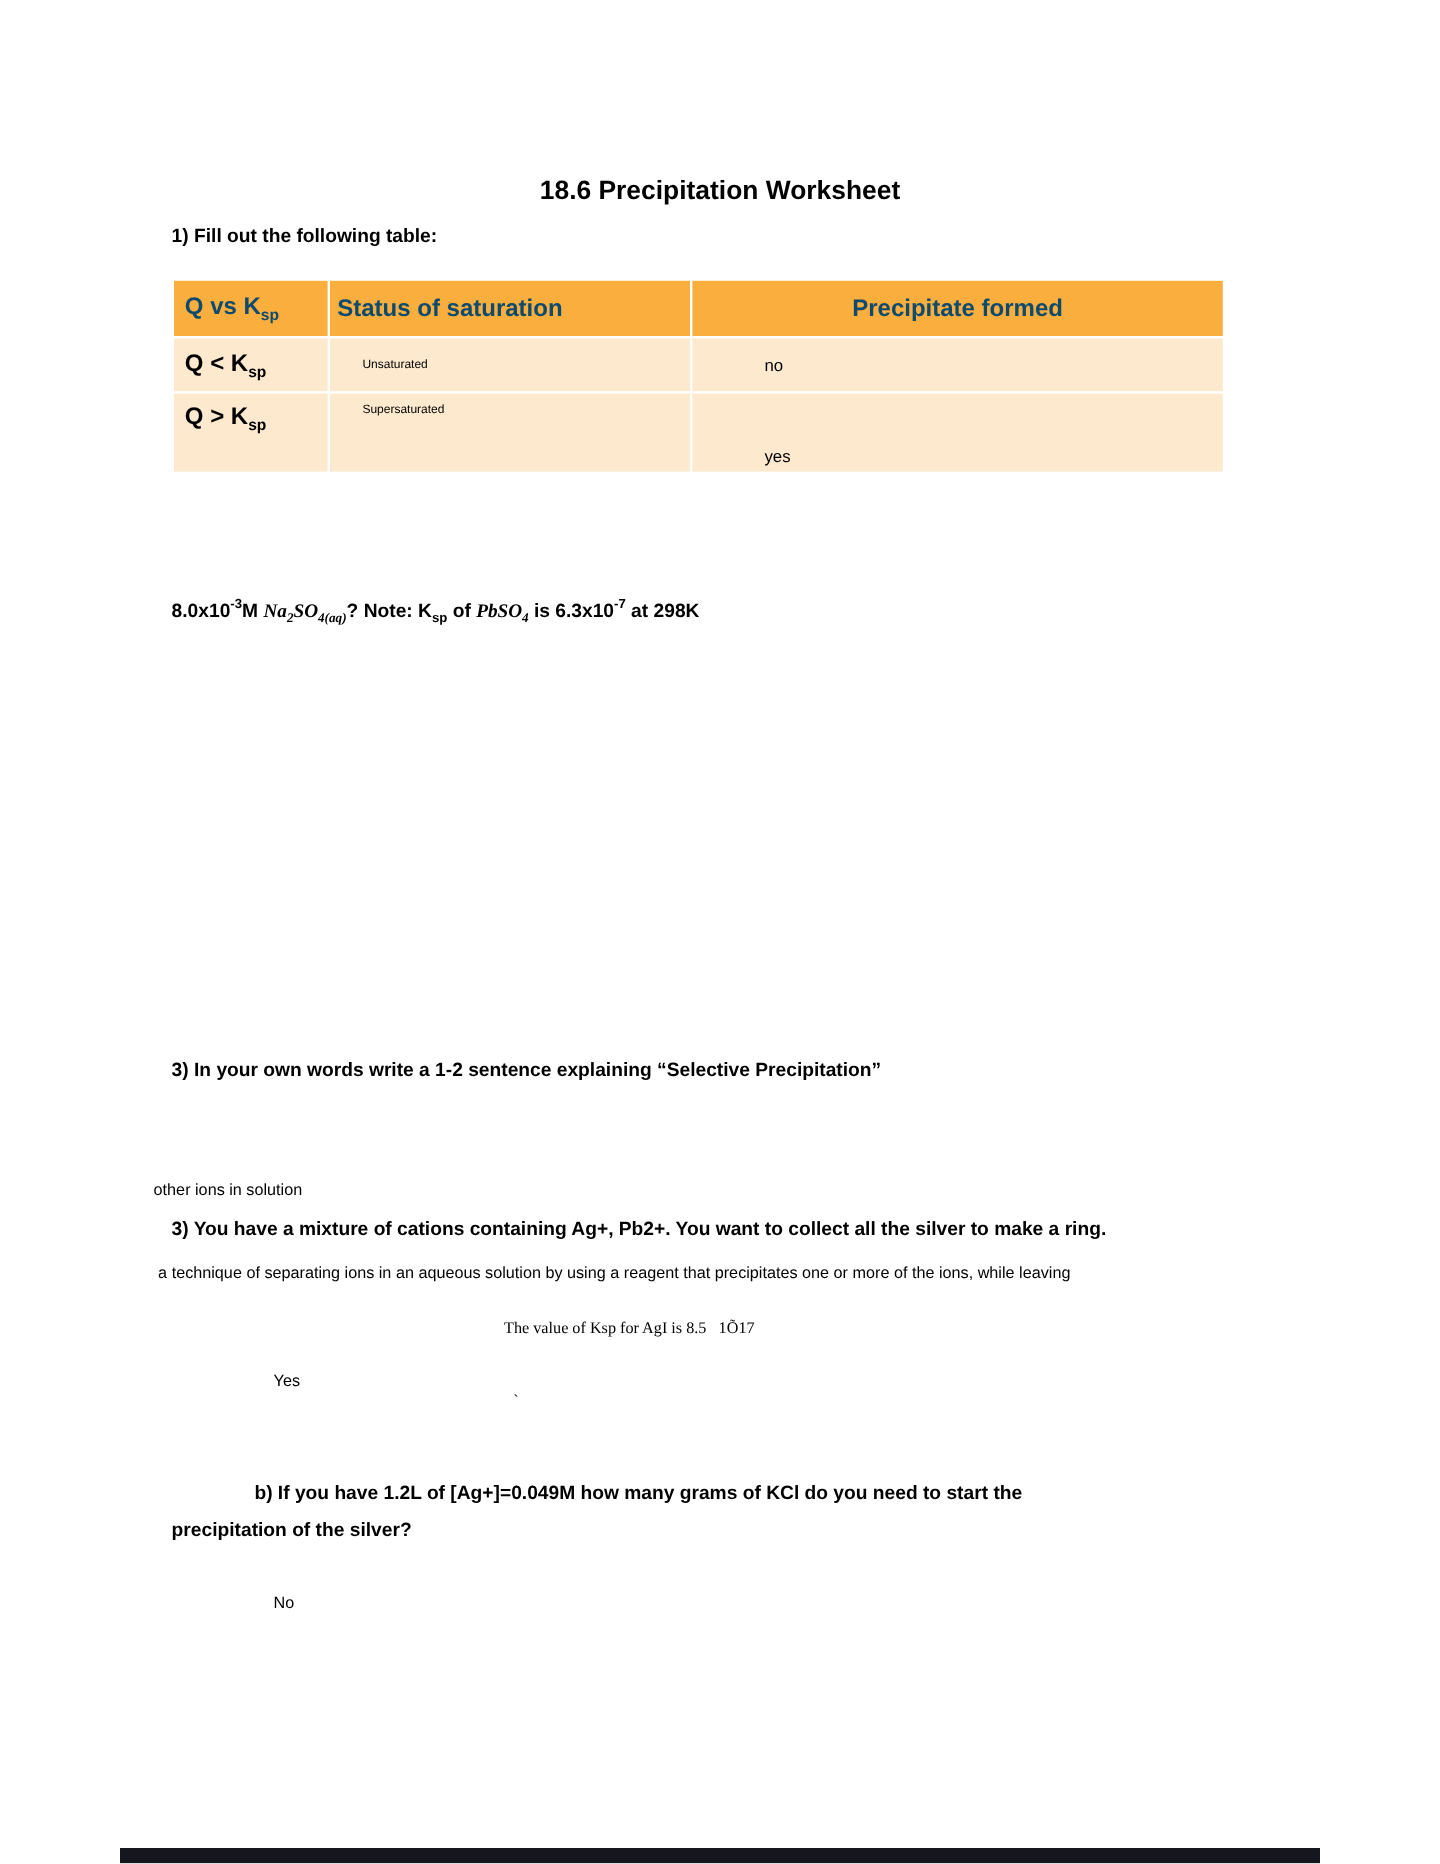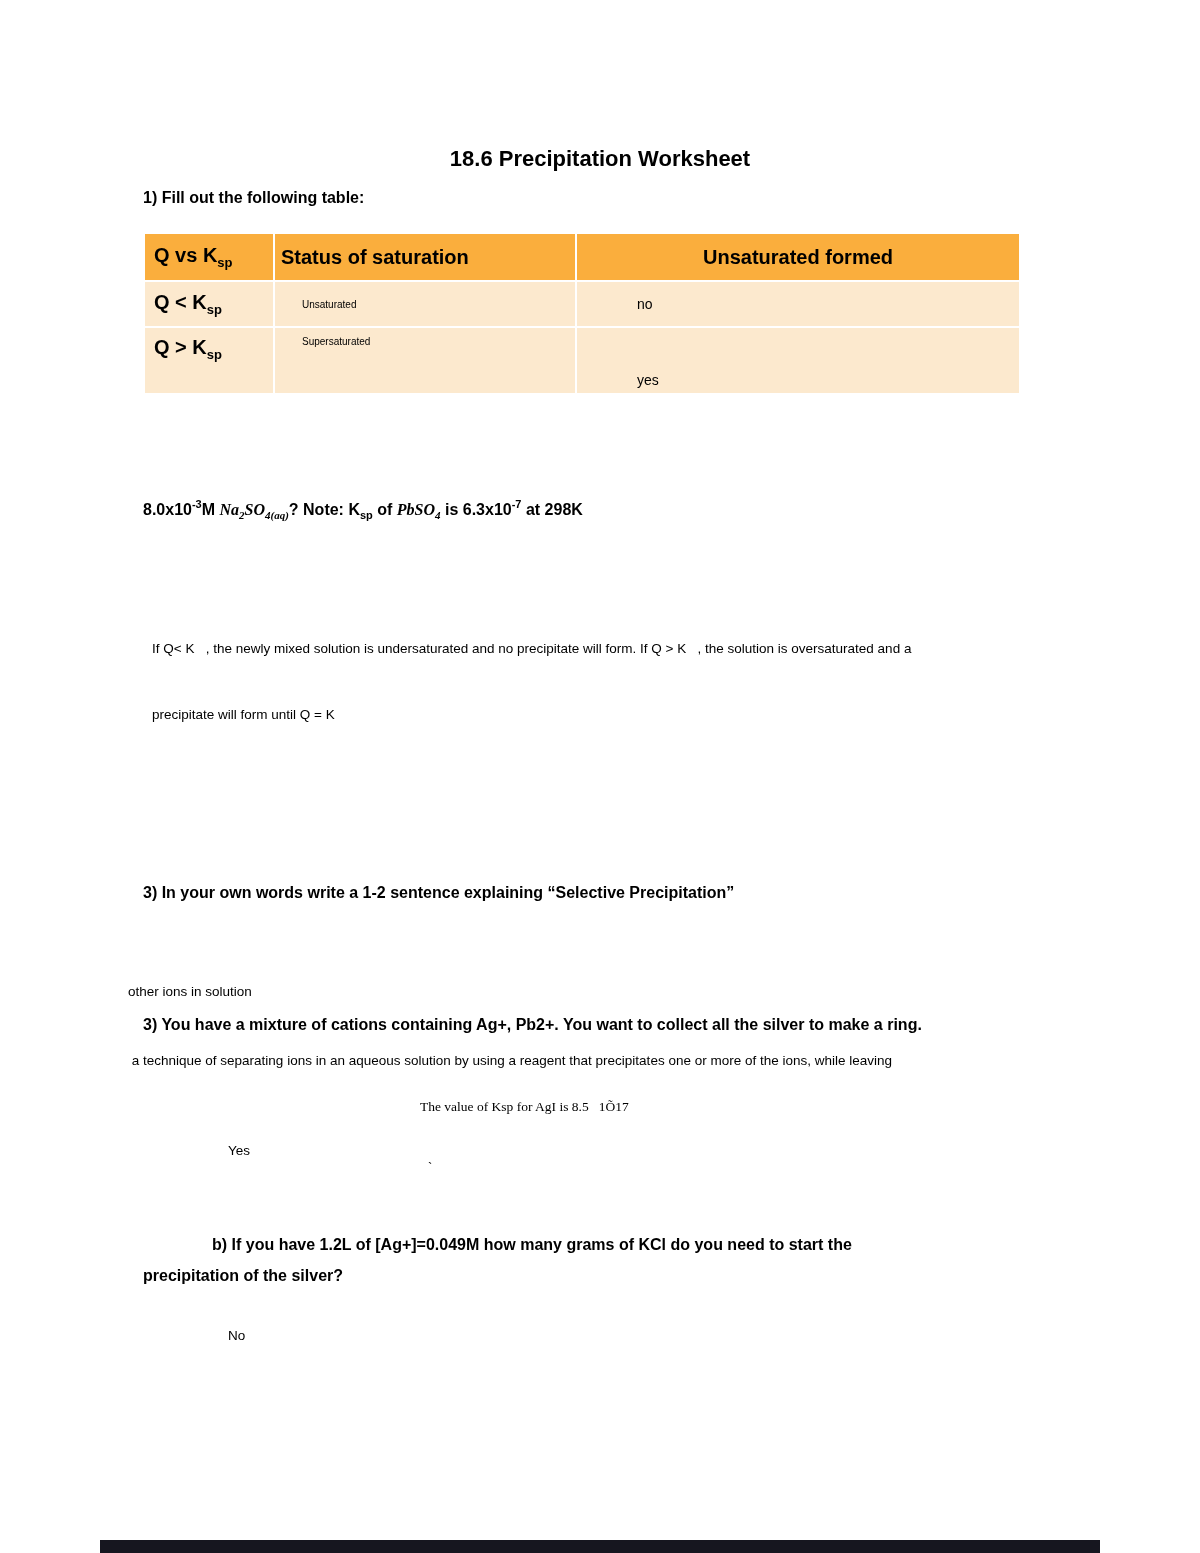--- a/index.html
+++ b/index.html
@@ -9,21 +9,21 @@
   }
   .abs { position:absolute; }
   .title { top:146px; left:0; width:100%; text-align:center; font-size:22px; font-weight:700; }
   .qtext { font-size:16px; font-weight:700; }
   .answer { font-size:13.5px; font-weight:400; white-space:pre-wrap; line-height:22px; }
 
   
   .tablewrap { top:232px; left:143px; }
   table.sat { border-collapse:collapse; }
   table.sat th, table.sat td { border:2px solid #ffffff; }
-  th.hc { background:#FAAE3D; height:44px; font-size:20px; font-weight:700; color:#000000; }
+  th.hc { background:#FAAE3D; height:44px; font-size:20px; font-weight:700; color:#0c4a6e; }
   td.bc { background:#FCE9CE;margin-top:44px; }
   .c1 { width:118px; text-align:left; padding-left:9px; }
   .c2 { width:272px; text-align:left; padding-left:6px; }
   .c3 { width:381px; }
   th.c3 { text-align:center; }
   td.qcell { font-size:20px; font-weight:600; padding-left:9px; }
   td.statuscell { font-size:10px; font-weight:400; padding-left:27px; }
   td.precipcell { font-size:14px; font-weight:400; padding-left:60px; text-align:left; }
   tr.r1 td, tr.r2 td { height:42px; }
   tr.r3 td { height:56px; }
@@ -57,21 +57,21 @@
   <div class="abs title">18.6 Precipitation Worksheet</div>
 
   <div class="abs qtext" style="top:189px; left:143px;">1) Fill out the following table:</div>
 
   <div class="abs tablewrap">
     <table class="sat">
       <thead>
         <tr>
           <th class="hc c1"><span>Q vs K</span><span class="ksub">sp</span></th>
           <th class="hc c2">Status of saturation</th>
-          <th class="hc c3">Unsaturated formed</th>
+          <th class="hc c3">Precipitate formed</th>
         </tr>
       </thead>
       <tbody>
         <tr class="r1">
           <td class="bc qcell c1"><span>Q &lt; K</span><span class="ksub">sp</span></td>
           <td class="bc statuscell c2">Unsaturated</td>
           <td class="bc precipcell c3">no</td>
         </tr>
         <tr class="r3">
           <td class="bc qcell c1"><span>Q &gt; K</span><span class="ksub">sp</span></td>
@@ -79,24 +79,20 @@
           <td class="bc precipcell c3">yes</td>
         </tr>
       </tbody>
     </table>
   </div>
 
   <div class="abs qtext q2">
     <div><span>8.0x10</span><span class="sup">-3</span><span>M </span><span class="fm">Na</span><span class="fm sub">2</span><span class="fm">SO</span><span class="fm sub">4(aq)</span><span>? Note: K</span><span class="sub">sp</span><span> of </span><span class="fm">PbSO</span><span class="fm sub">4</span><span> is 6.3x10</span><span class="sup">-7</span><span> at 298K</span></div>
   </div>
 
-  <div class="abs answer q2answer">
-    <div>If Q&lt; K   , the newly mixed solution is undersaturated and no precipitate will form. If Q &gt; K   , the solution is oversaturated and a</div>
-    <div>precipitate will form until Q = K</div>
-  </div>
 
   <div class="abs qtext q3">3) In your own words write a 1-2 sentence explaining “Selective Precipitation”</div>
 
   <div class="abs answer q3answer">
     <div>other ions in solution</div>
     <div> a technique of separating ions in an aqueous solution by using a reagent that precipitates one or more of the ions, while leaving</div>
   </div>
 
   <div class="abs qtext q4">3) You have a mixture of cations containing Ag+, Pb2+. You want to collect all the silver to make a ring.</div>
 

